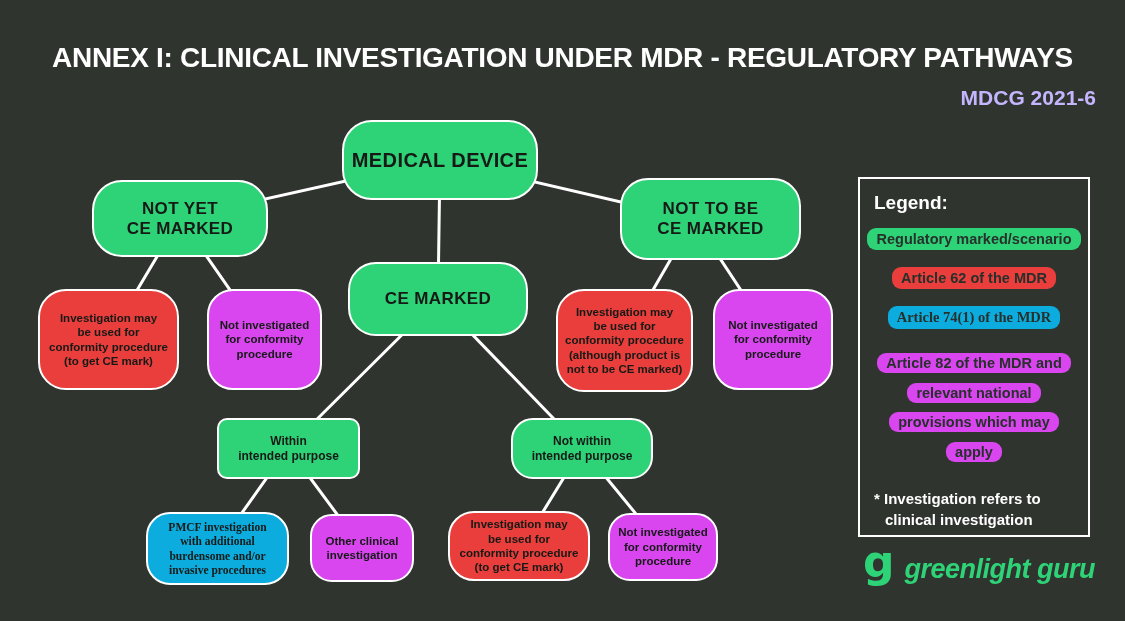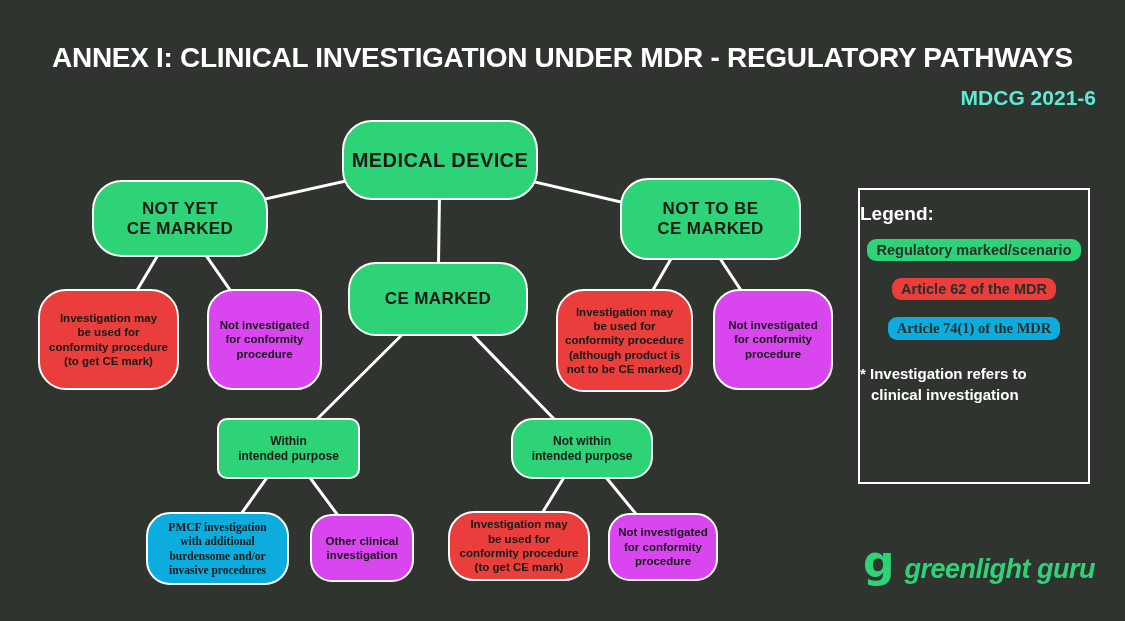--- a/index.html
+++ b/index.html
@@ -10,21 +10,21 @@
   }
   .stage{position:absolute;inset:0;}
   
   .title{
     position:absolute;top:42px;left:0;right:0;text-align:center;
     color:#FFFFFF;font-size:28px;font-weight:800;letter-spacing:-0.3px;
     text-transform:uppercase;
   }
   .subtitle{
     position:absolute;top:86px;right:29px;
-    color:#5eead4;font-size:21px;font-weight:800;
+    color:#c4b5fd;font-size:21px;font-weight:800;
   }
   
   svg.edges{position:absolute;top:0;left:0;z-index:1;}
   svg.edges line{stroke:#FFFFFF;stroke-width:3;stroke-linecap:round;}
   
   .node{
     position:absolute;z-index:2;box-sizing:border-box;
     border:2.5px solid #FFFFFF;
     display:flex;flex-direction:column;align-items:center;justify-content:center;
     text-align:center;color:#161A17;
@@ -48,23 +48,23 @@
   #n-within  {left:217px;top:418px;width:143px;height:61px;border-radius:10px;font-size:12px;}
   #n-notwith {left:511px;top:418px;width:142px;height:61px;border-radius:22px;font-size:12px;}
   #n-blue    {left:146px;top:512px;width:143px;height:73px;border-radius:24px;font-size:11.5px;}
   #n-orgOther{left:310px;top:514px;width:104px;height:68px;border-radius:22px;font-size:11.5px;}
   #n-redB    {left:448px;top:511px;width:142px;height:70px;border-radius:26px;font-size:11.5px;}
   #n-orgB    {left:608px;top:513px;width:110px;height:68px;border-radius:22px;font-size:11.5px;}
   .node .lbl{line-height:1.25;}
 
   
   .legend{
-    position:absolute;left:858px;top:177px;width:232px;height:296px;z-index:2;
+    position:absolute;left:858px;top:177px;width:232px;height:360px;z-index:2;
     box-sizing:border-box;border:2.5px solid #FFFFFF;
-    padding:13px 0;display:flex;flex-direction:column;align-items:center;margin-top:11px;
+    padding:13px 14px;display:flex;flex-direction:column;align-items:center;
   }
   .legend-title{align-self:flex-start;color:#FFFFFF;font-size:19px;font-weight:800;margin-bottom:14px;}
   .pill{
     display:inline-block;color:#27302B;font-weight:700;font-size:14.5px;
     padding:3px 9px;border-radius:9px;margin-bottom:17px;white-space:nowrap;
   }
   .pill-multi{
     display:inline;color:#27302B;font-weight:700;font-size:14.5px;line-height:2.05;
     padding:2px 9px;border-radius:9px;
     -webkit-box-decoration-break:clone;box-decoration-break:clone;
@@ -189,20 +189,23 @@
     <div class="lbl">Not investigated
 for conformity
 procedure</div>
   </div>
 
   <div class="legend">
     <div class="legend-title">Legend:</div>
     <span class="pill green">Regulatory marked/scenario</span>
     <span class="pill red">Article 62 of the MDR</span>
     <span class="pill blue">Article 74(1) of the MDR</span>
+    <div class="pill-multi-wrap">
+      <span class="pill-multi orange">Article 82 of the MDR and relevant national provisions which may apply</span>
+    </div>
     <div class="legend-note">* Investigation refers to
 clinical investigation</div>
   </div>
 
   <div class="logo">
     <span class="logo-mark">g</span>
     <span class="logo-text">greenlight guru</span>
   </div>
 
 </div>

